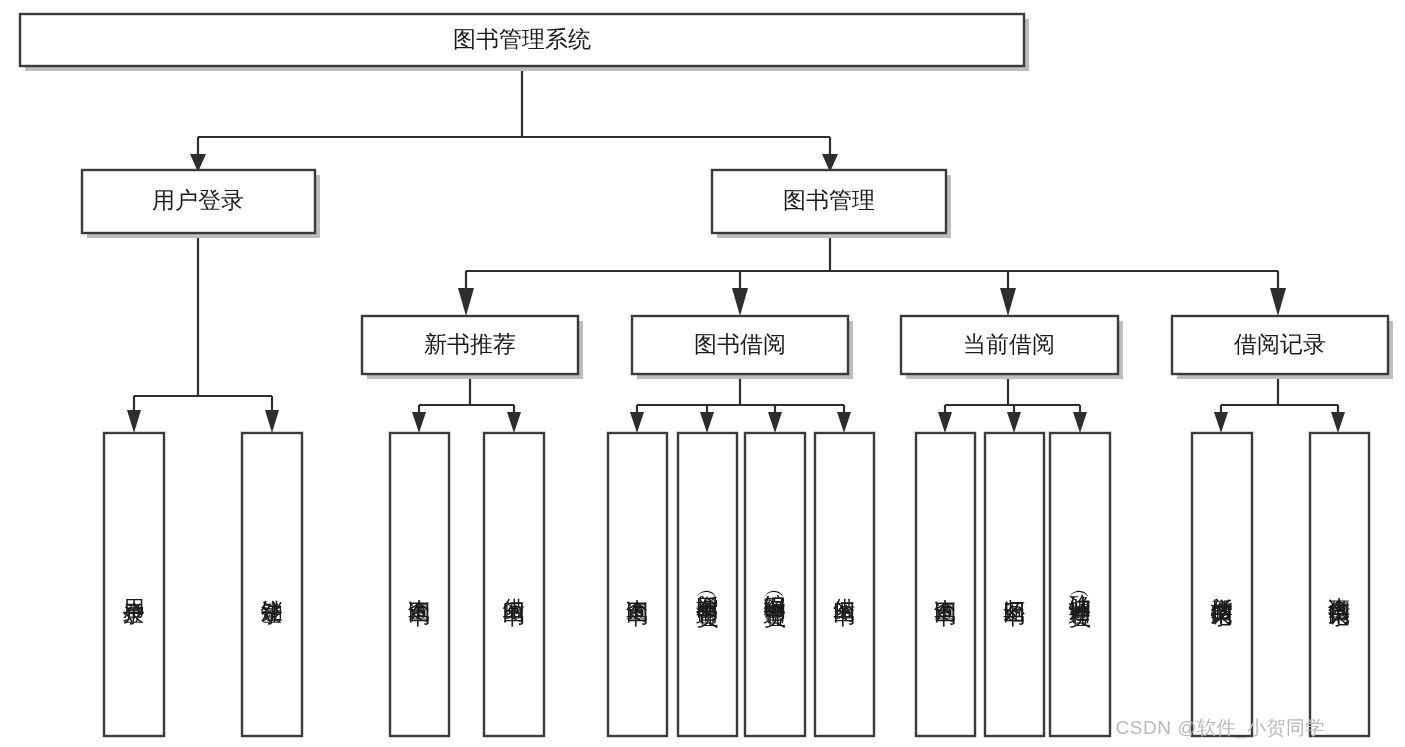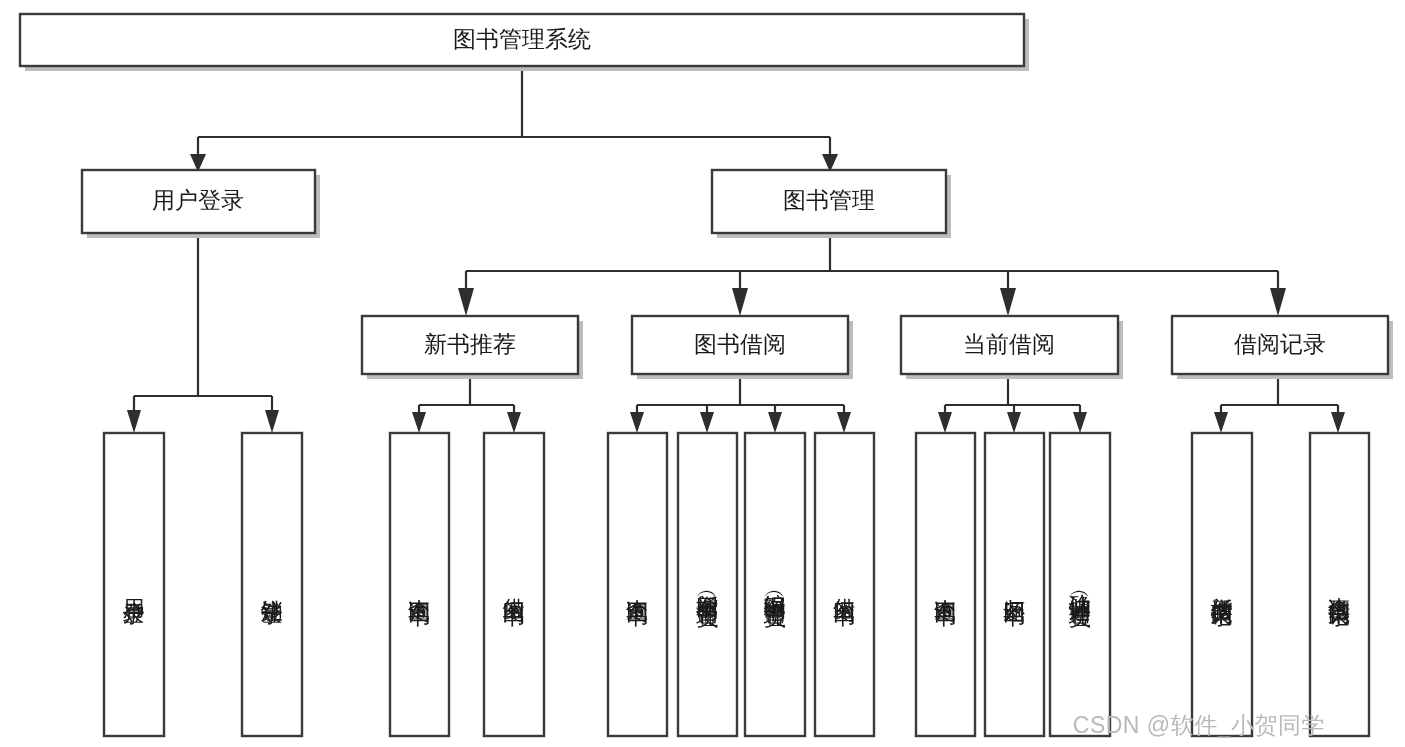--- a/index.html
+++ b/index.html
@@ -66,21 +66,21 @@
     display: flex;
     align-items: center;
     justify-content: center;
     pointer-events: none;
   }
   .watermark {
     position: absolute;
     right: 8px;
     bottom: 6px;
     font-family: "Liberation Sans", "DejaVu Sans", sans-serif;
-    font-size: 23px;
+    font-size: 19px;
     color: #b9b9b9;
     white-space: nowrap;
     letter-spacing: 0.5px;
   }
 </style>
 </head>
 <body>
 
 <div id="diagram-root">
 

